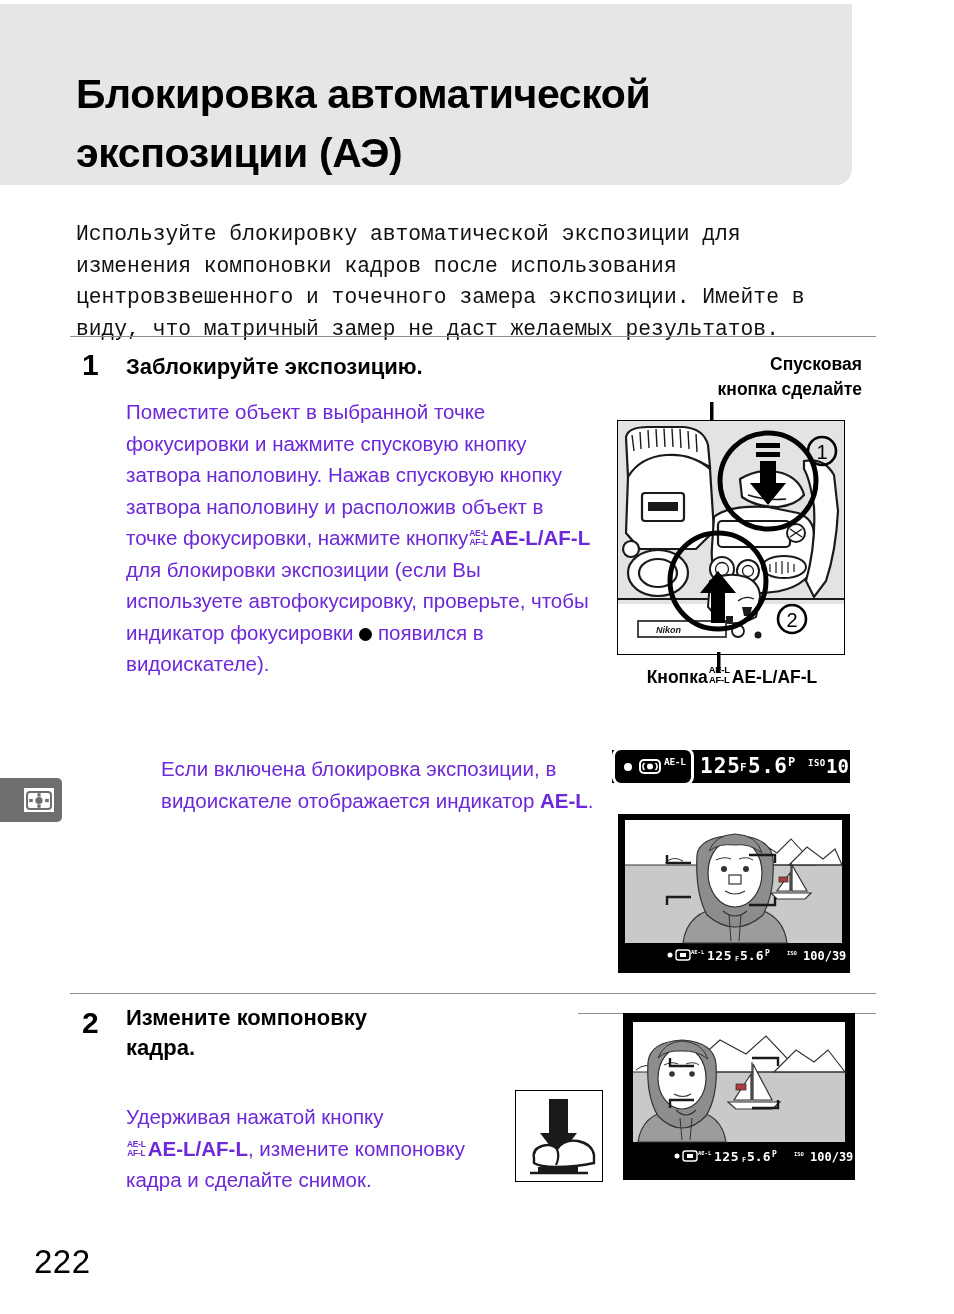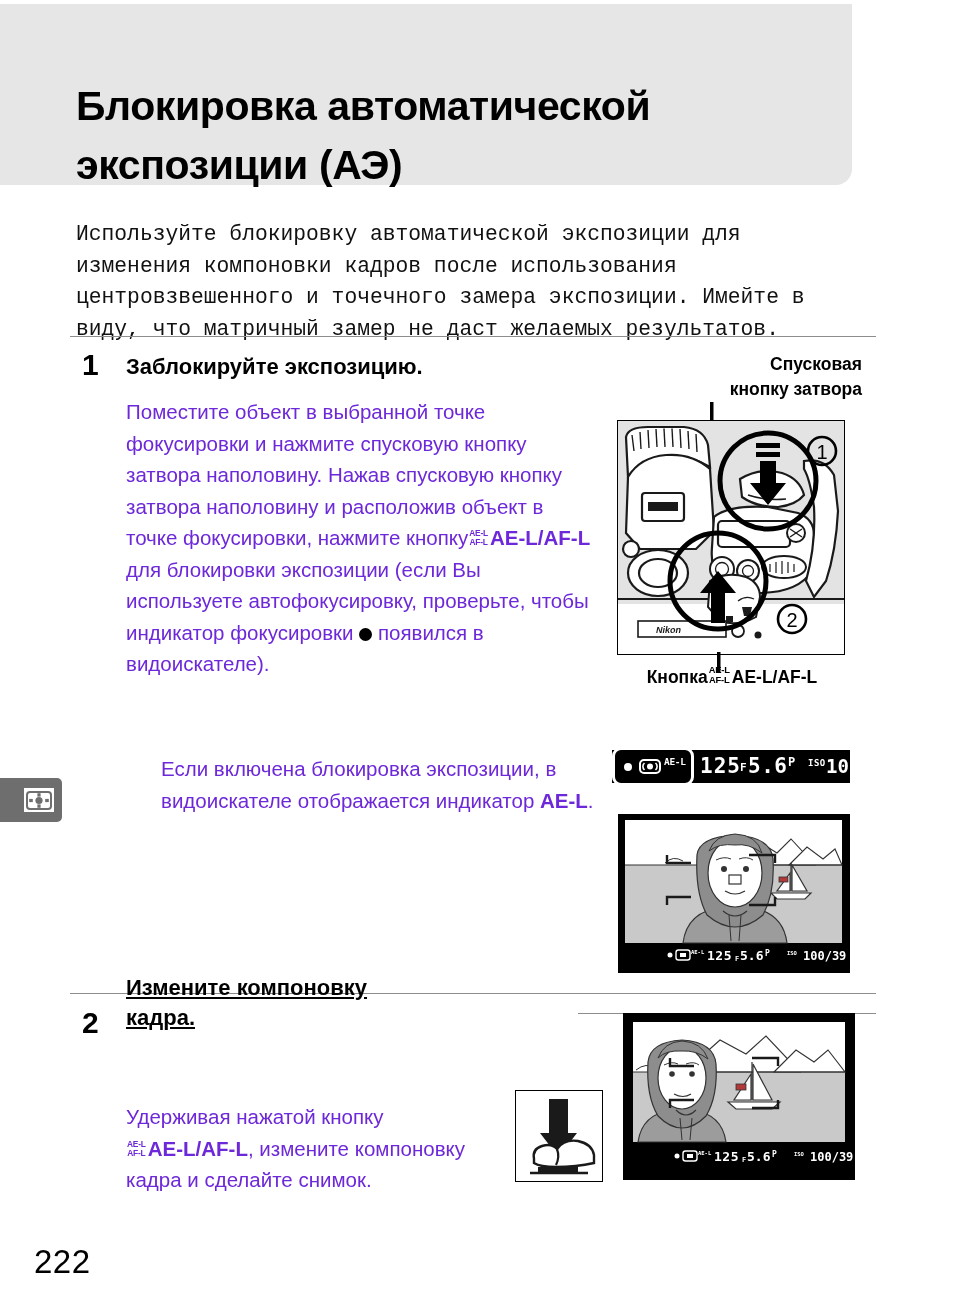--- a/index.html
+++ b/index.html
@@ -19,21 +19,21 @@
   #header-band {
     position: absolute;
     left: 0; top: 4px;
     width: 852px; height: 181px;
     background: #e6e6e6;
     border-bottom-right-radius: 16px;
     border-top-right-radius: 0px;
   }
   #page-title {
     position: absolute;
-    left: 76px; top: 50px;
+    left: 76px; top: 38px;
     width: 740px;
     font-size: 41px;
     font-weight: bold;
     line-height: 1.42;
     letter-spacing: -0.4px;
     color: #000;
   }
 
   
   #intro-paragraph {
@@ -77,21 +77,21 @@
     line-height: 31.5px;
     color: #6d28d9;
   }
 
   #step1-num  { left: 82px;  top: 350px; }
   #step1-head { left: 126px; top: 352px; width: 430px; }
   #step1-body { left: 126px; top: 396px; width: 470px; }
   #step1-body2{ left: 126px; top: 753px; width: 460px; margin-left: 35px; }
 
   #step2-num  { left: 82px;  top: 1008px; }
-  #step2-head { left: 126px; top: 973px; width: 300px; text-decoration: underline; }
+  #step2-head { left: 126px; top: 1003px; width: 300px; }
   #step2-body { left: 126px; top: 1101px; width: 378px; }
 
   
   .ael-glyph {
     display: inline-block;
     vertical-align: -1px;
     font-size: 8.4px;
     font-weight: bold;
     line-height: 9px;
     text-align: center;
@@ -253,21 +253,21 @@
 <div class="step-num" id="step2-num">2</div>
 <div class="step-head" id="step2-head">Измените компоновку кадра.</div>
 <div class="step-body" id="step2-body">
   <span>Удерживая нажатой кнопку</span><br>
   <span class="ael-glyph"><span>AE-L</span><span>AF-L</span></span><span class="b">AE-L/AF-L</span><span>, измените компоновку кадра и сделайте снимок.</span>
 </div>
 
 <div id="camera-figure">
   <div id="camera-caption-top">
     <span>Спусковая</span><br>
-    <span>кнопку затвора</span>
+    <span>кнопка сделайте</span>
   </div>
 
   <svg style="position:absolute;left:110px;top:50px;" width="4" height="26">
     <rect x="0" y="0" width="3.5" height="26" fill="#000"></rect>
   </svg>
 
   <div id="camera-img">
     <svg width="228" height="235" viewBox="0 0 228 235">
       <rect x="0" y="0" width="228" height="235" fill="#e3e3e3"></rect>
 

